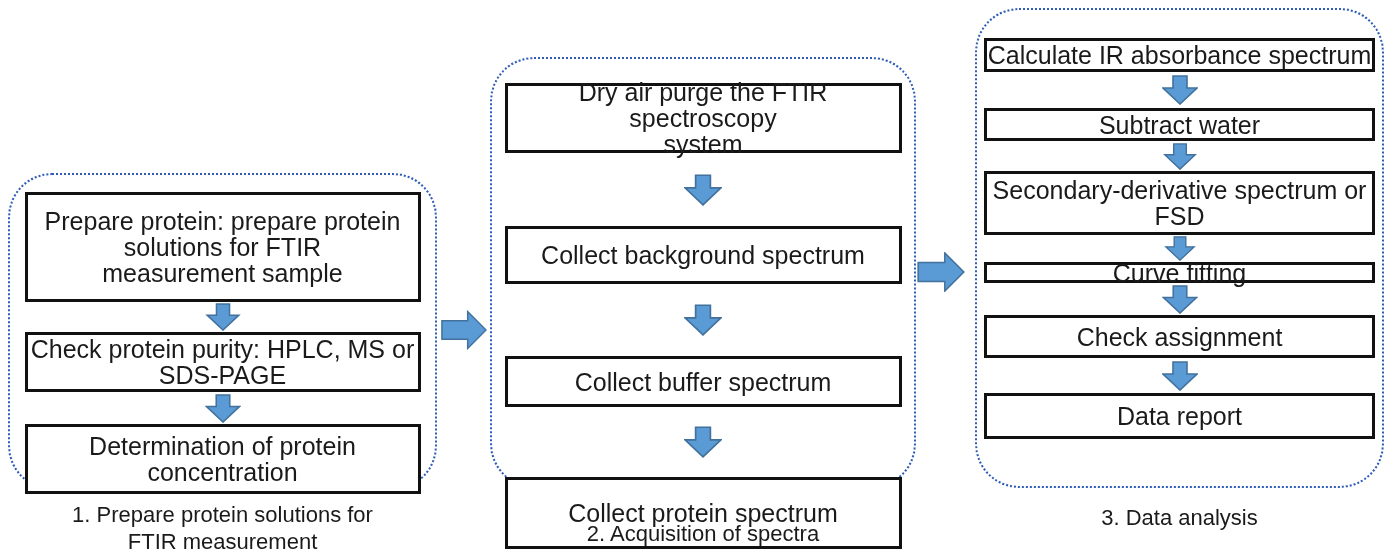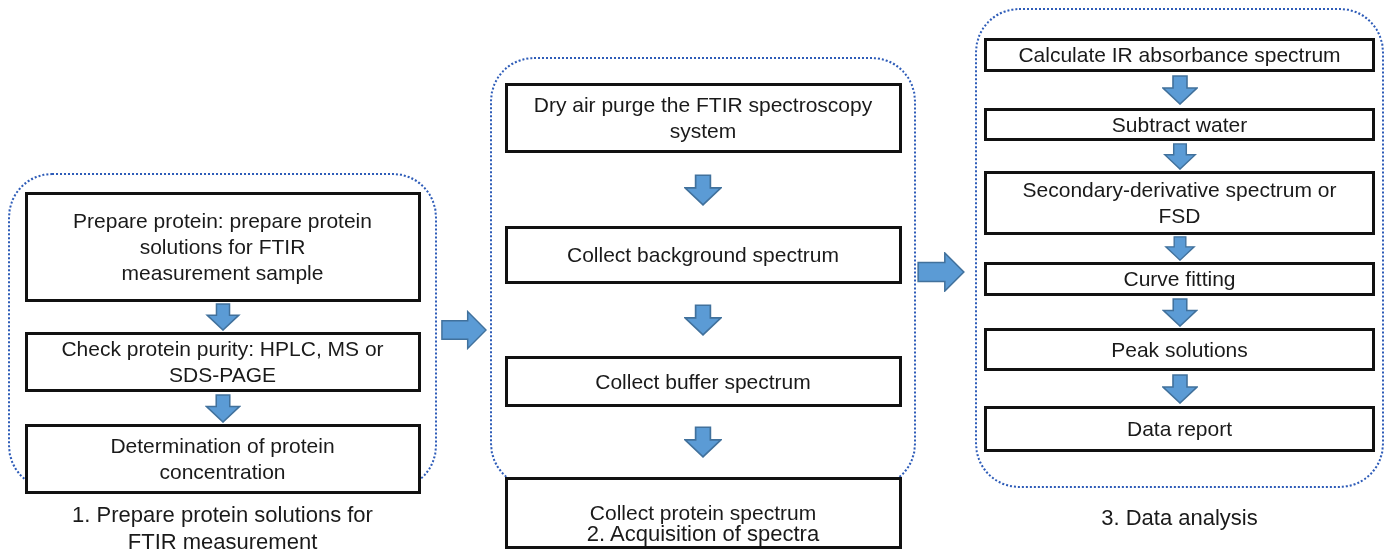--- a/index.html
+++ b/index.html
@@ -22,21 +22,21 @@
     align-items: center;
   }
   .step {
     box-sizing: border-box;
     border: 3px solid #111111;
     background: #ffffff;
     display: flex;
     align-items: center;
     justify-content: center;
     text-align: center;
-    font-size: 21px;
+    font-size: 25px;
     line-height: 26px;
     white-space: pre-line;
     flex: none;
   }
   #g1 .step { width: 396px; }
   #g2 .step { width: 397px; }
   #g3 .step { width: 391px; }
   .gap {
     flex: none;
     display: flex;
@@ -113,27 +113,27 @@
           <path d="M11 1 L25 1 L25 13 L35 13 L18 29 L1 13 L11 13 Z" fill="#5b9bd5" stroke="#41719c" stroke-width="1.6" stroke-linejoin="miter"></path>
         </svg>
     </div>
     <div class="step" style="height:64px">Secondary-derivative spectrum or
 FSD</div>
     <div class="gap" style="height:27px">
       <svg width="34" height="25" viewBox="0 0 36 30">
           <path d="M11 1 L25 1 L25 13 L35 13 L18 29 L1 13 L11 13 Z" fill="#5b9bd5" stroke="#41719c" stroke-width="1.6" stroke-linejoin="miter"></path>
         </svg>
     </div>
-    <div class="step" style="height:34px">Curve fitting</div>
+    <div class="step" style="height:21px">Curve fitting</div>
     <div class="gap" style="height:32px">
       <svg width="36" height="29" viewBox="0 0 36 30">
           <path d="M11 1 L25 1 L25 13 L35 13 L18 29 L1 13 L11 13 Z" fill="#5b9bd5" stroke="#41719c" stroke-width="1.6" stroke-linejoin="miter"></path>
         </svg>
     </div>
-    <div class="step" style="height:43px">Peak solutions</div>
+    <div class="step" style="height:43px">Check assignment</div>
     <div class="gap" style="height:35px">
       <svg width="36" height="30" viewBox="0 0 36 30">
           <path d="M11 1 L25 1 L25 13 L35 13 L18 29 L1 13 L11 13 Z" fill="#5b9bd5" stroke="#41719c" stroke-width="1.6" stroke-linejoin="miter"></path>
         </svg>
     </div>
     <div class="step" style="height:46px">Data report</div>
   </section>
 
   <svg class="h-arrow" style="left:441px; top:310px;" width="46" height="40" viewBox="0 0 50 42">
     <path d="M1 11 L29 11 L29 1 L49 21 L29 41 L29 31 L1 31 Z" fill="#5b9bd5" stroke="#41719c" stroke-width="1.6" stroke-linejoin="miter"></path>

